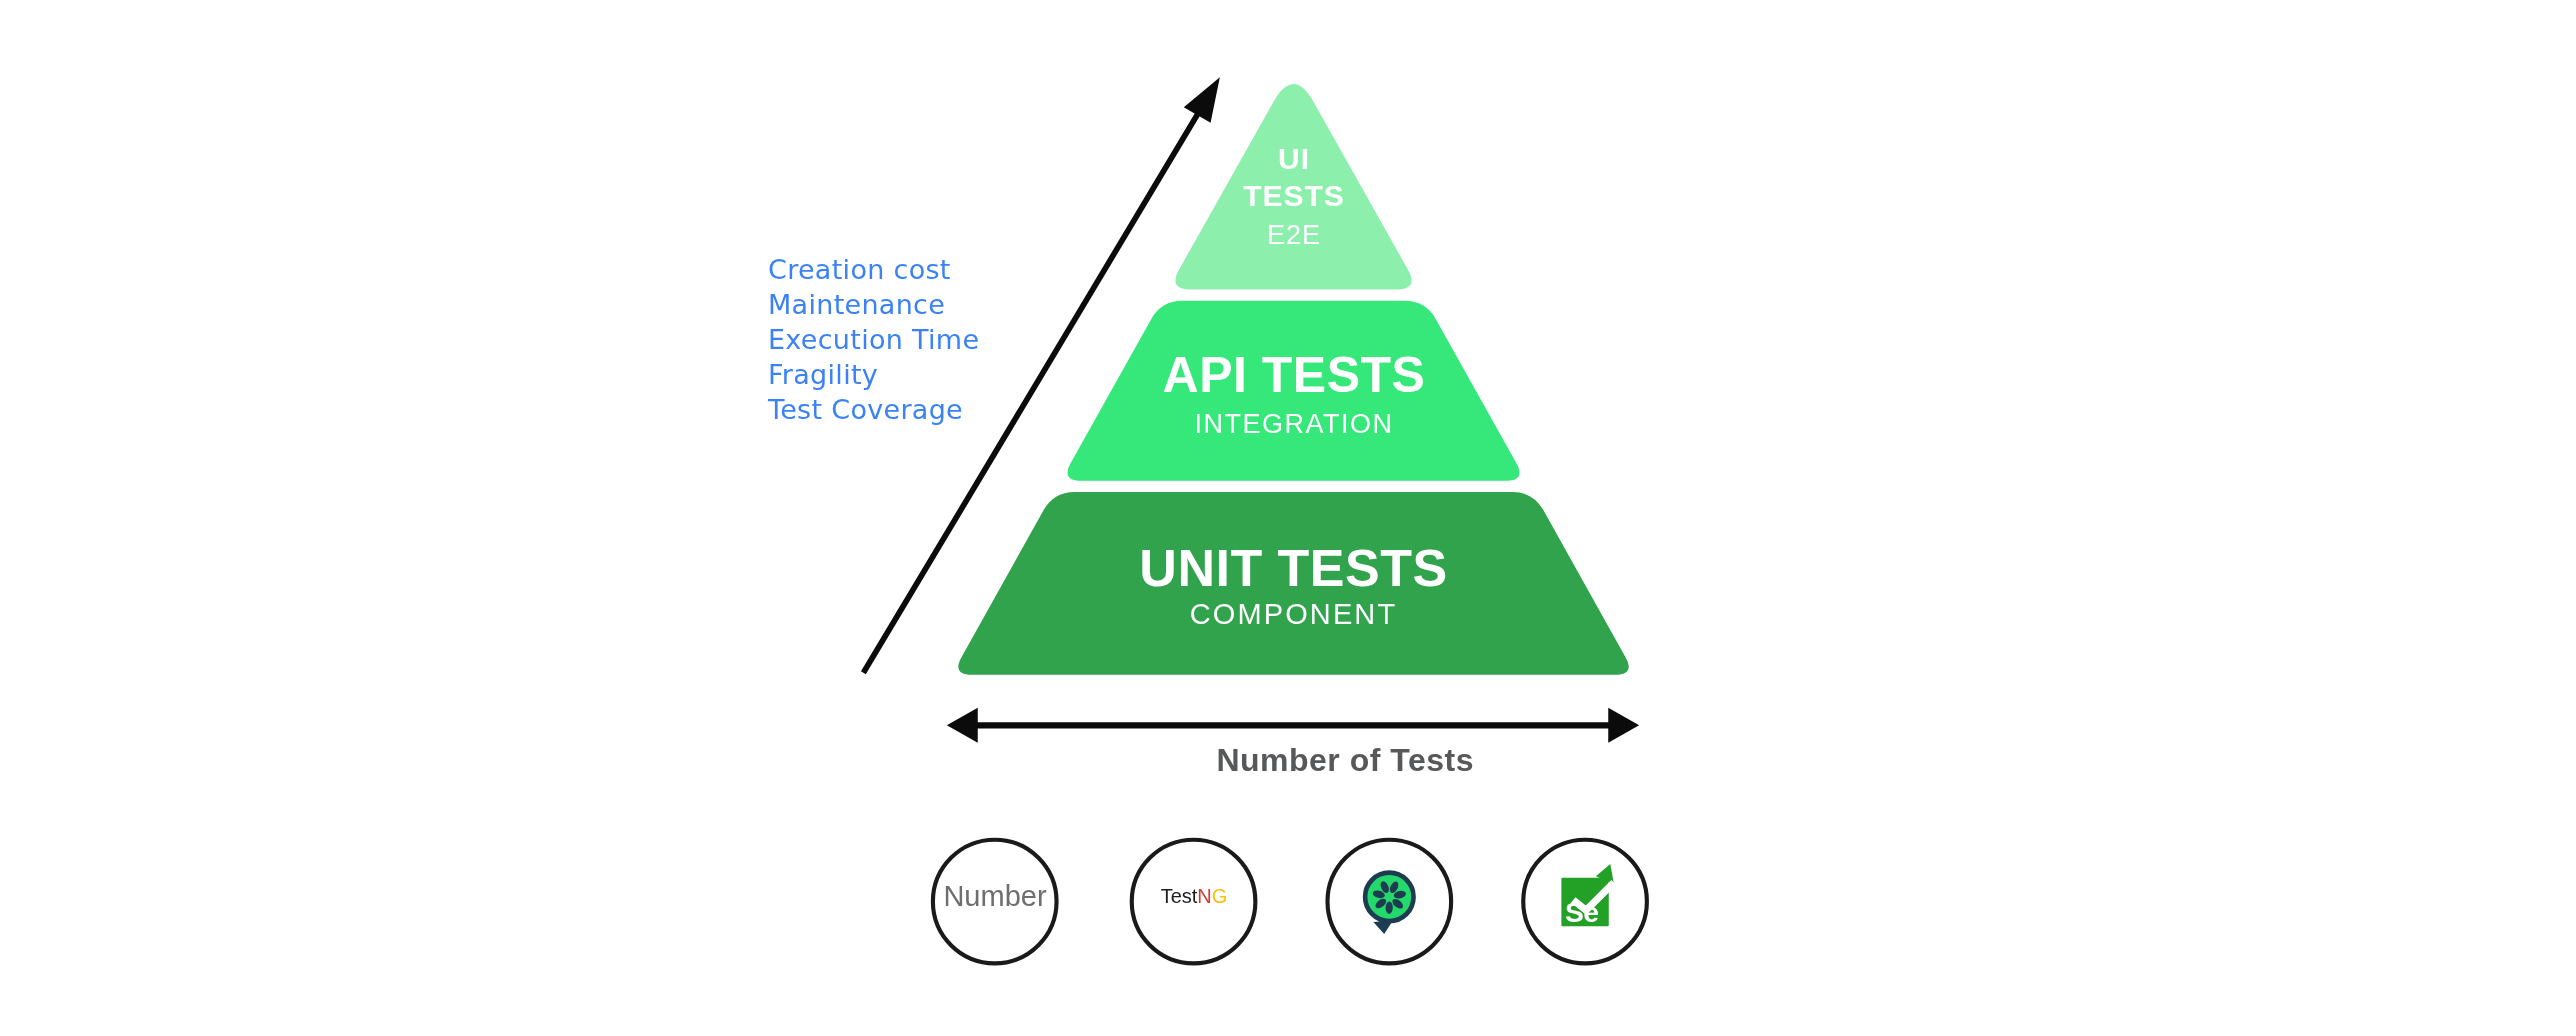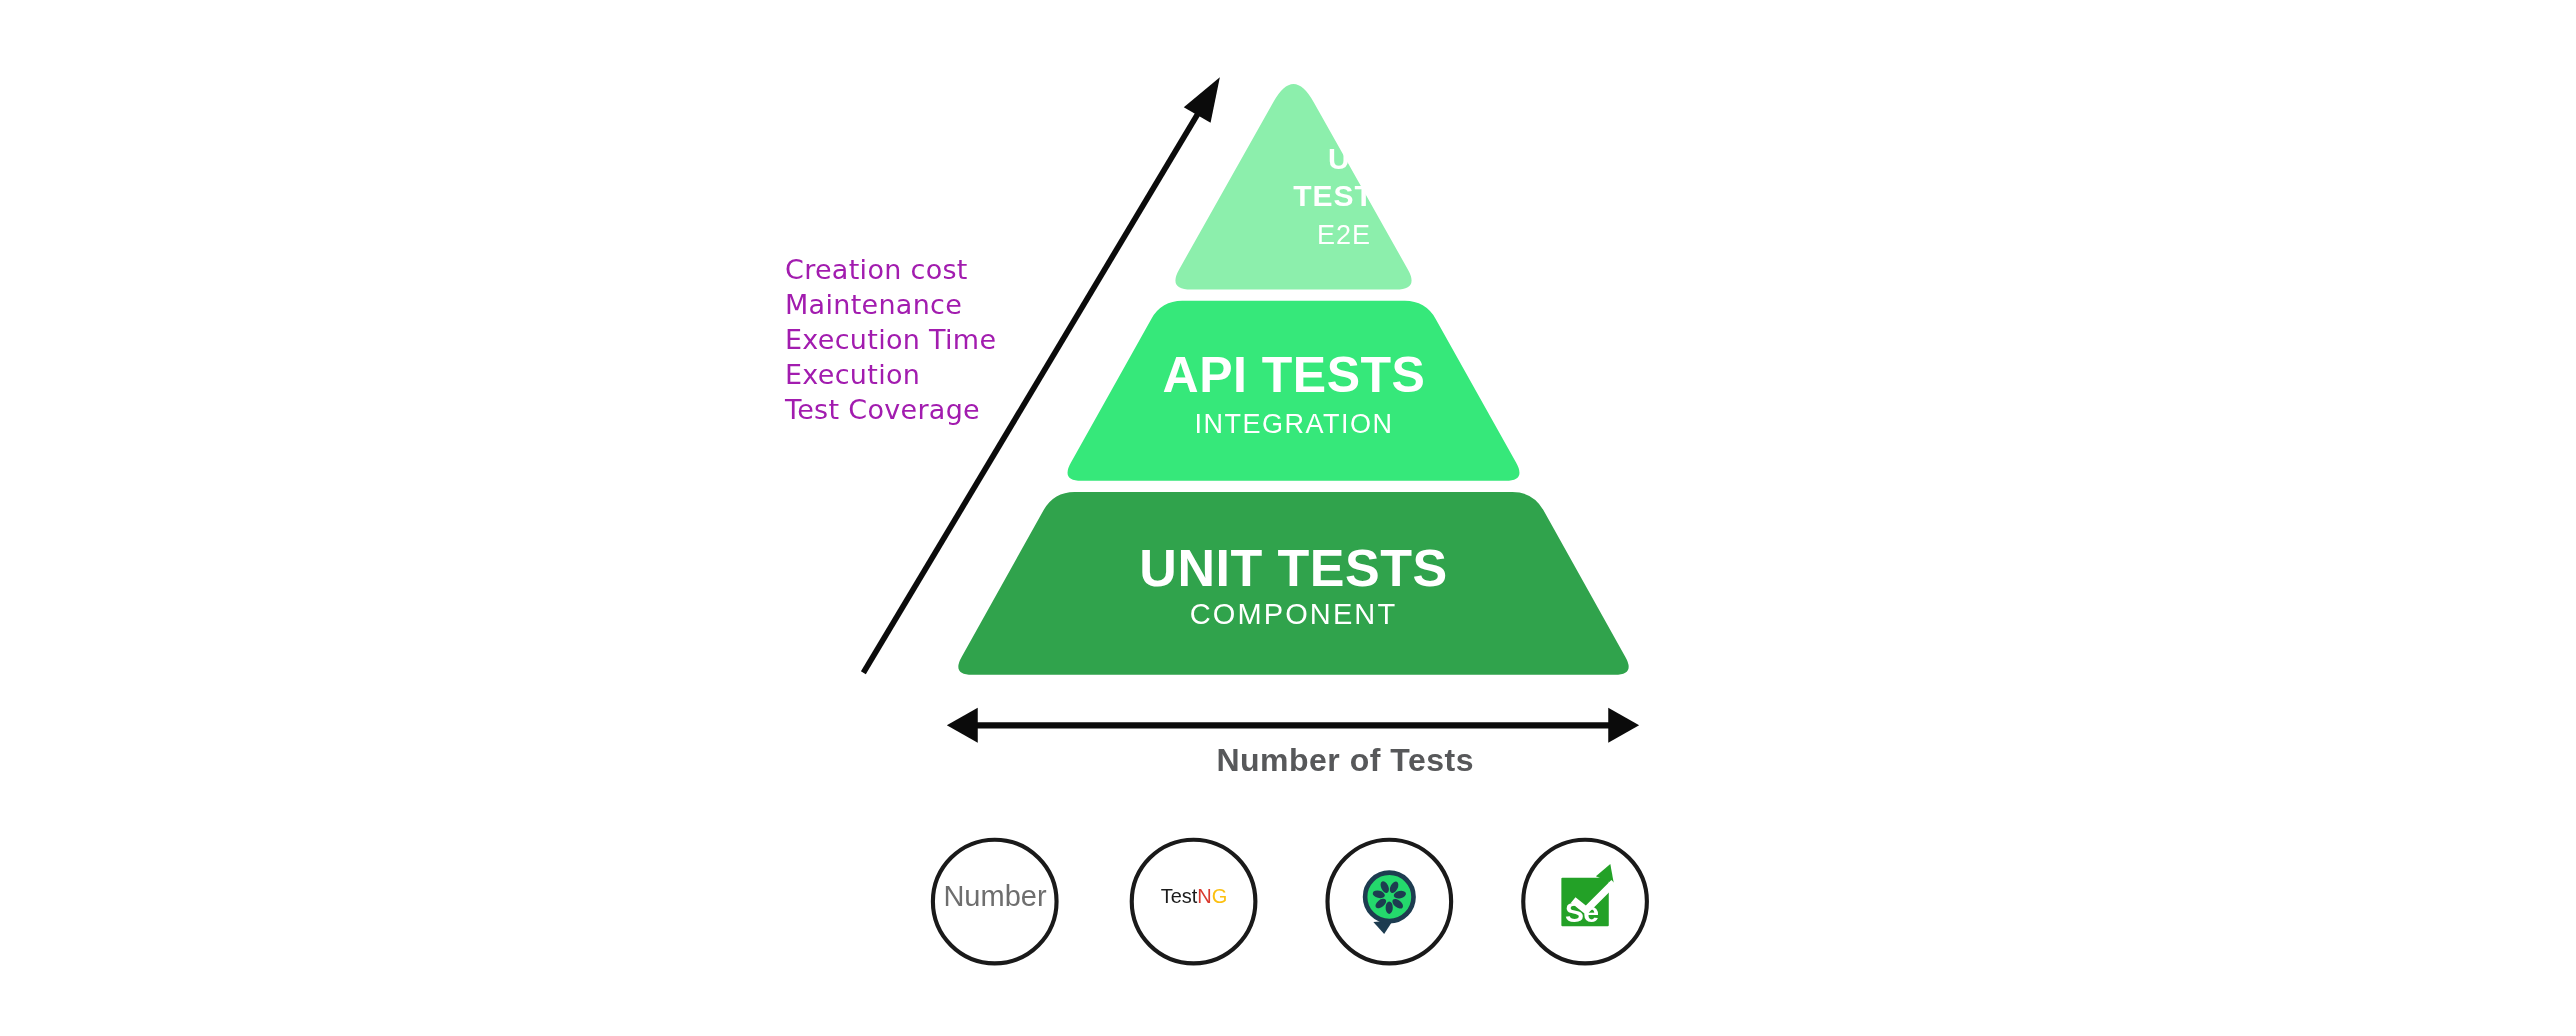--- a/index.html
+++ b/index.html
@@ -23,32 +23,32 @@
     width: 2587px;
     height: 1036px;
   }
   .txt {
     position: absolute;
     white-space: nowrap;
   }
   
   .gray-labels {
     position: absolute;
-    left: 785px;
+    left: 768px;
     top: 252px;
-    color: #a21caf;
+    color: #3b82f6;
     font-family: "DejaVu Sans", sans-serif;
     font-size: 27px;
     line-height: 35px;
     font-weight: 400;
     letter-spacing: 0.3px;
   }
   
   .pyr { color: #ffffff; text-align: center; }
-  .tri-line  { left: 1241px; width: 206px; font-size: 30px; font-weight: 700; letter-spacing: 1px; line-height: 1; }
+  .tri-line  { left: 1191px; width: 206px; font-size: 30px; font-weight: 700; letter-spacing: 1px; line-height: 1; }
   .tri-line.thin { font-weight: 400; }
   .api-title  { left: 1088px; width: 412px; top: 350px;  font-size: 50px;  font-weight: 700; letter-spacing: 0.5px; line-height: 1; }
   .api-sub    { left: 1088px; width: 412px; top: 411px;  font-size: 27px;  font-weight: 400; letter-spacing: 1.5px; line-height: 1; }
   .unit-title { left: 1036px; width: 515px; top: 542px; font-size: 52px; font-weight: 700; letter-spacing: 0.5px; line-height: 1; }
   .unit-sub   { left: 1036px; width: 515px; top: 600px; font-size: 29px;  font-weight: 400; letter-spacing: 2.1px; line-height: 1; }
   
   .num-tests {
     left: 1113px; top: 744px; width: 361px;
     text-align: right;
     color: #57585a;
@@ -125,21 +125,21 @@
       <polygon points="3098,1701 3126,1677 3133,1716" fill="#23a127"></polygon>
       <polyline points="3054,1747 3079,1767 3133,1713" fill="none" stroke="#ffffff" stroke-width="14"></polyline>
       <text x="3038" y="1789" font-size="55" font-weight="bold" fill="#ffffff" font-family="Liberation Sans, sans-serif" letter-spacing="-1">Se</text>
     </g>
   </svg>
 
   <div class="gray-labels">
     <div>Creation cost</div>
     <div>Maintenance</div>
     <div>Execution Time</div>
-    <div>Execution</div>
+    <div>Fragility</div>
     <div>Test Coverage</div>
   </div>
 
   <div class="txt pyr tri-line" style="top:144px">UI</div>
   <div class="txt pyr tri-line" style="top:181px">TESTS</div>
   <div class="txt pyr tri-line thin" style="top:222px; font-size:27px;">E2E</div>
 
   <div class="txt pyr api-title">API TESTS</div>
   <div class="txt pyr api-sub">INTEGRATION</div>
 

